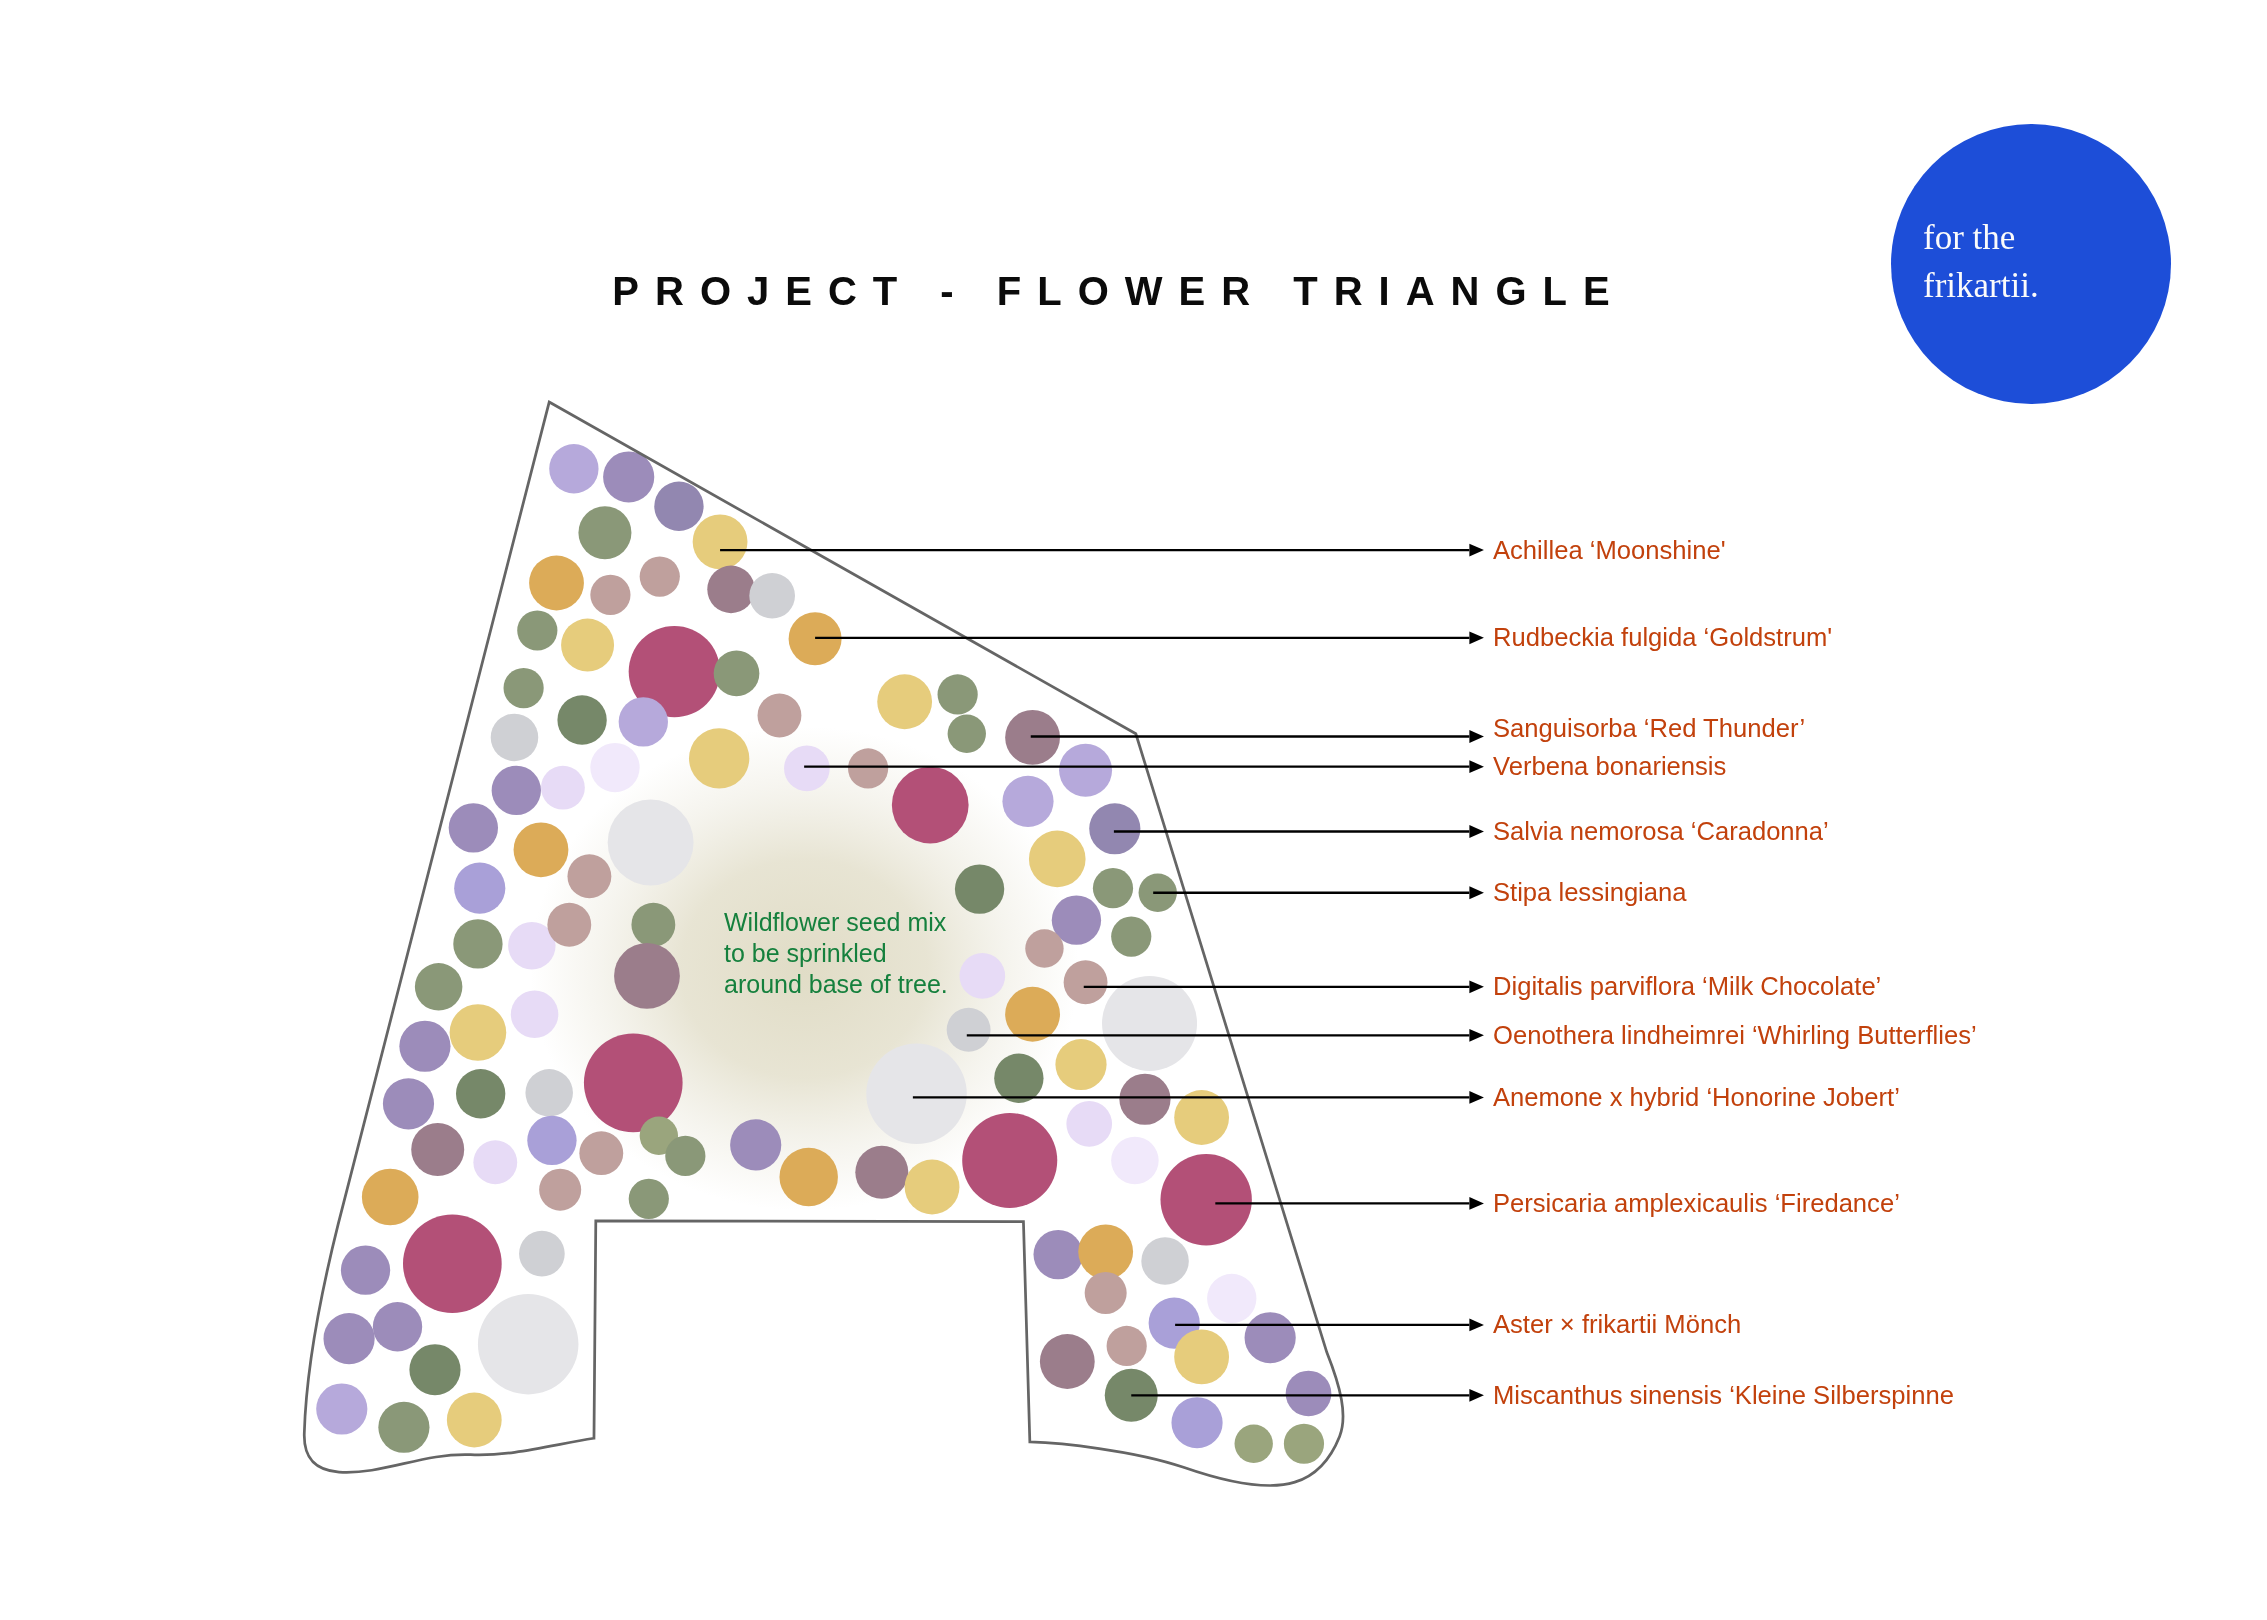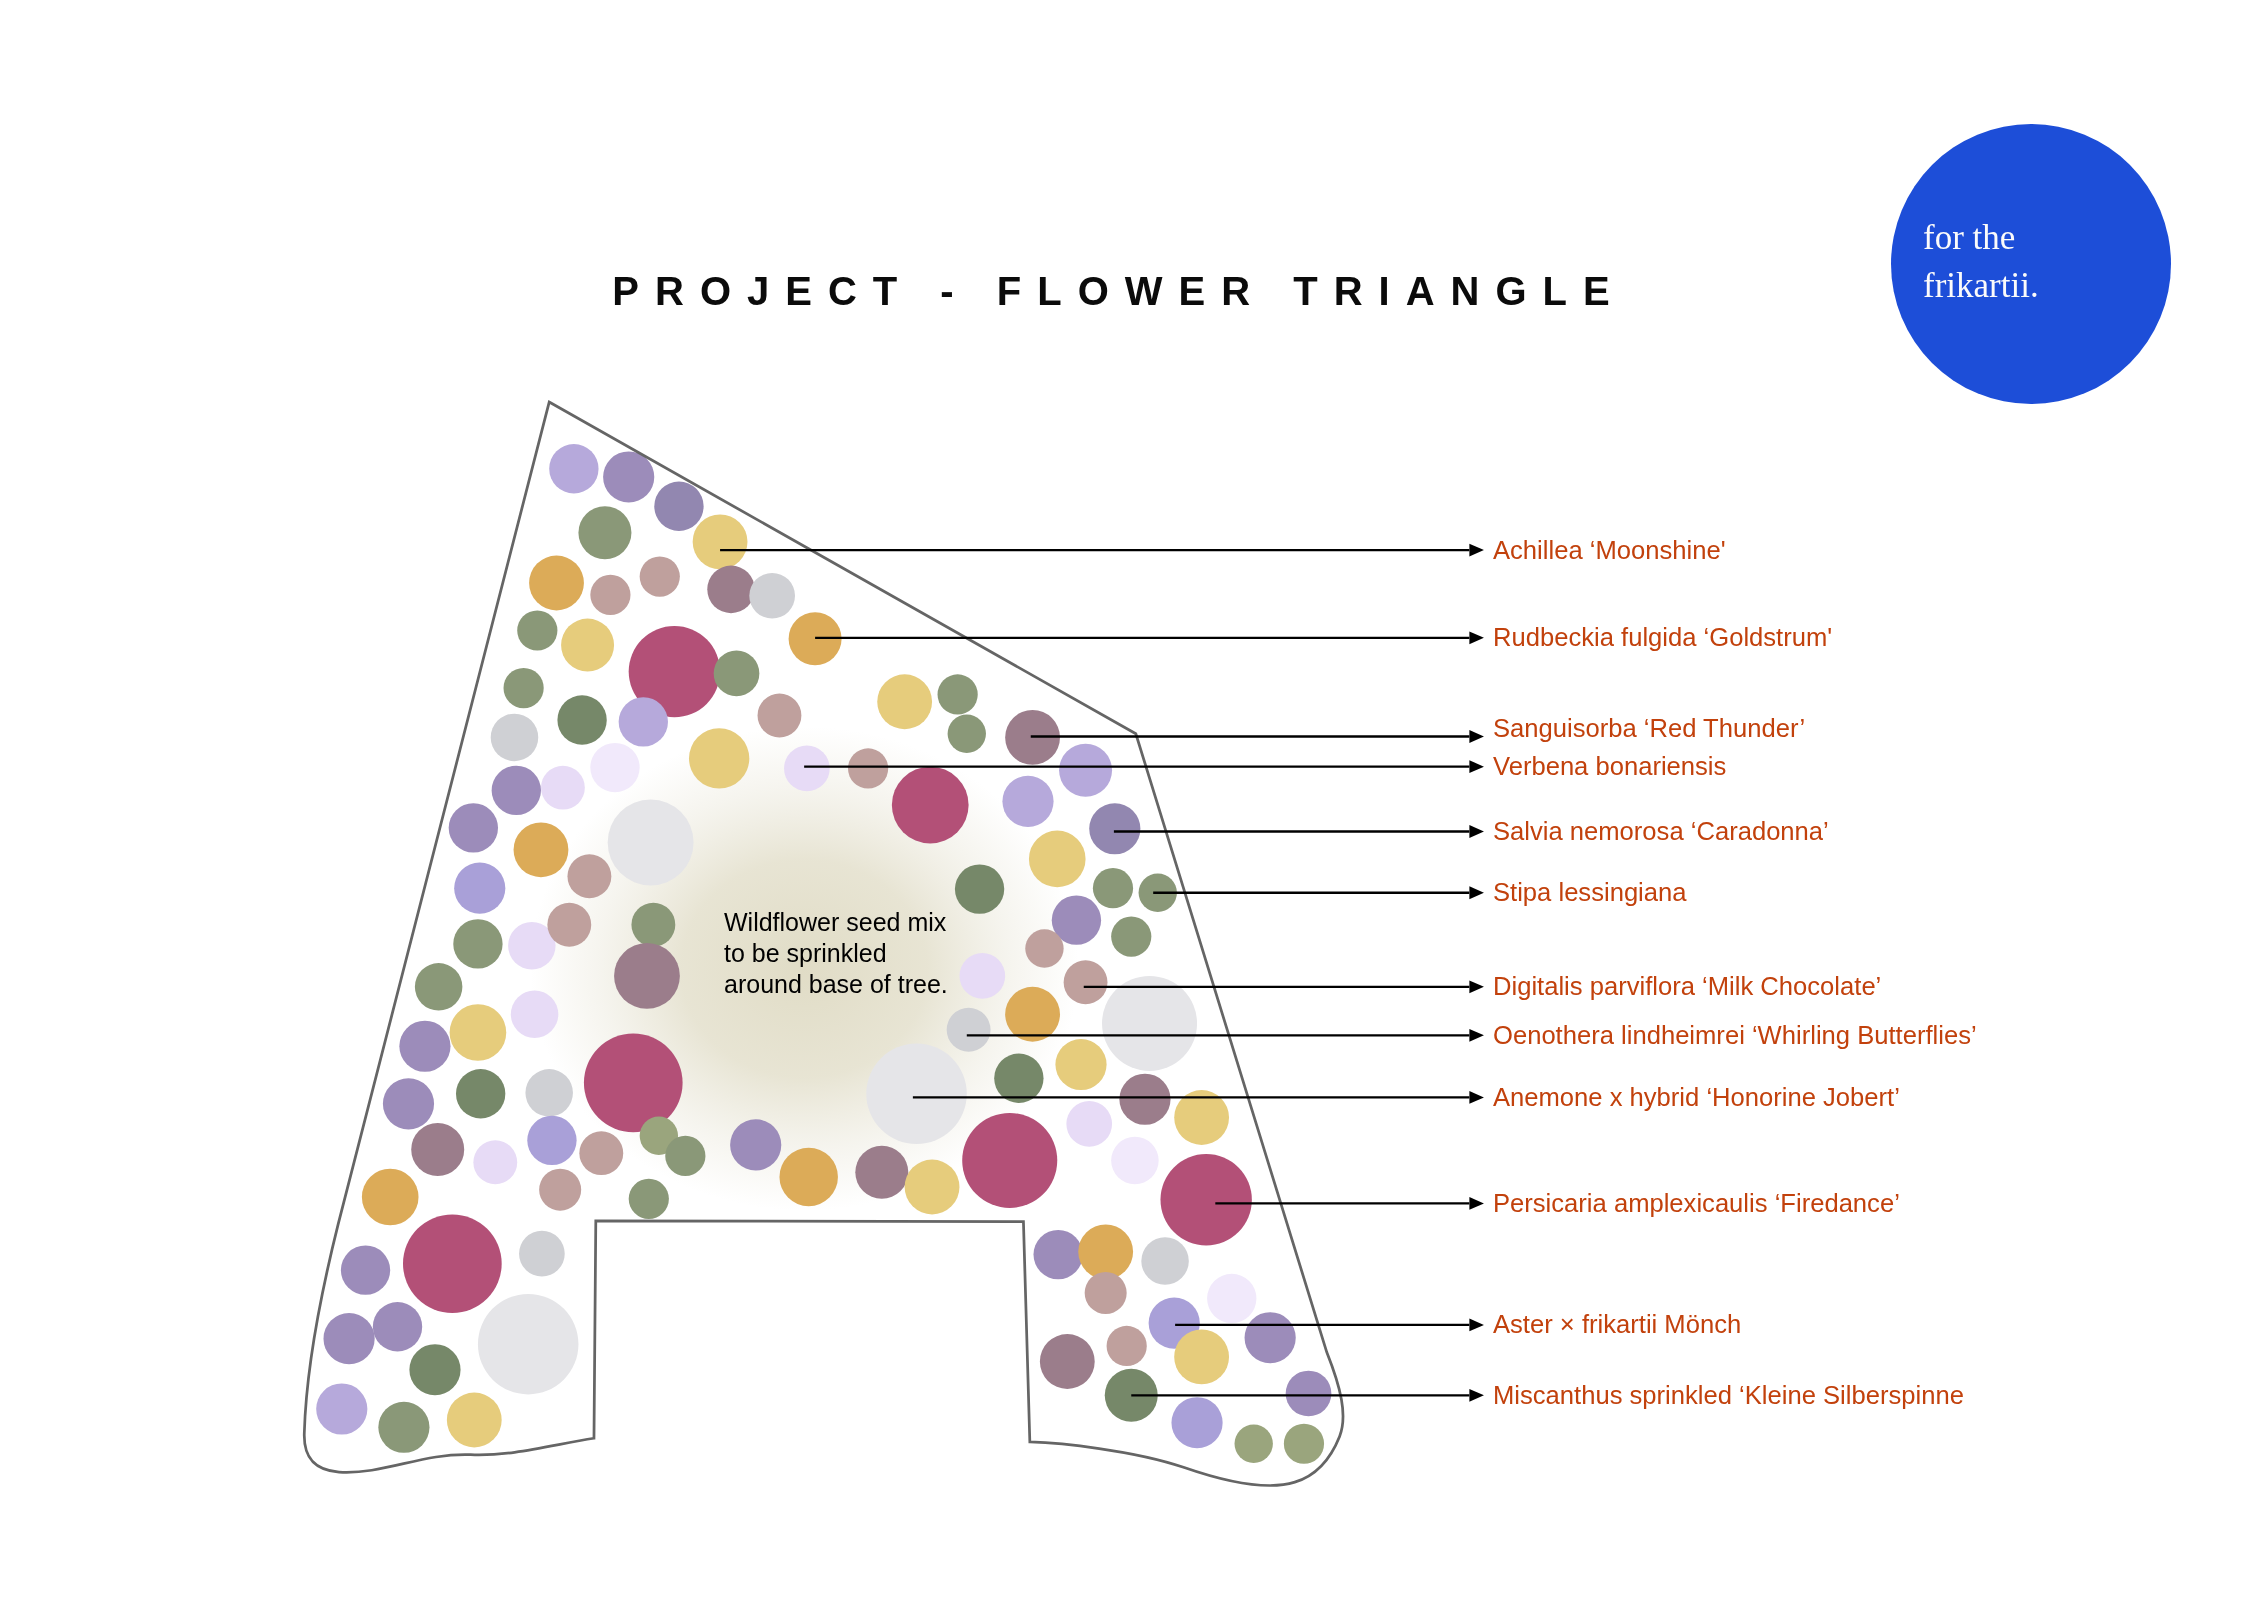--- a/index.html
+++ b/index.html
@@ -1,21 +1,21 @@
 <!DOCTYPE html>
 <html style="font-size:14.6px"><head>
 <meta charset="utf-8">
 <style>
   html,body{margin:0;padding:0;background:#ffffff;}
   .page{position:relative;width:2268px;height:1621px;background:#ffffff;overflow:hidden;
         font-family:"Liberation Sans",sans-serif;}
   .page-title{position:absolute;left:548px;top:269px;width:1142px;text-align:center;
         font-size:40px;font-weight:700;color:#0b0b0b;letter-spacing:0.40em;white-space:nowrap;}
   .plan-svg{position:absolute;left:0;top:0;}
-  .note{position:absolute;left:724px;top:907px;font-size:25px;line-height:31px;color:#000000;}
+  .note{position:absolute;left:724px;top:907px;font-size:25px;line-height:31px;color:#15803d;}
   .plant-label{position:absolute;font-size:25.6px;line-height:31px;color:#c2410c;white-space:nowrap;}
   .logo{position:absolute;left:1891px;top:124px;width:280px;height:280px;border-radius:50%;
         background:#1d4ed8;}
   .logo-text{position:absolute;left:32px;top:90px;font-family:"Liberation Serif",serif;
         font-size:35px;line-height:48px;color:#fbfbfb;}
 </style>
 </head>
 <body>
 
 <div class="page">
@@ -225,21 +225,21 @@
       <div class="plant-label" style="left: 1493px; top: 622px;">Rudbeckia fulgida ‘Goldstrum'</div>
       <div class="plant-label" style="left: 1493px; top: 713px;">Sanguisorba ‘Red Thunder’</div>
       <div class="plant-label" style="left: 1493px; top: 751px;">Verbena bonariensis</div>
       <div class="plant-label" style="left: 1493px; top: 816px;">Salvia nemorosa ‘Caradonna’</div>
       <div class="plant-label" style="left: 1493px; top: 877px;">Stipa lessingiana</div>
       <div class="plant-label" style="left: 1493px; top: 971px;">Digitalis parviflora ‘Milk Chocolate’</div>
       <div class="plant-label" style="left: 1493px; top: 1020px;">Oenothera lindheimrei ‘Whirling Butterflies’</div>
       <div class="plant-label" style="left: 1493px; top: 1082px;">Anemone x hybrid ‘Honorine Jobert’</div>
       <div class="plant-label" style="left: 1493px; top: 1188px;">Persicaria amplexicaulis ‘Firedance’</div>
       <div class="plant-label" style="left: 1493px; top: 1309px;">Aster × frikartii Mönch</div>
-      <div class="plant-label" style="left: 1493px; top: 1380px;">Miscanthus sprinkled ‘Kleine Silberspinne</div>
+      <div class="plant-label" style="left: 1493px; top: 1380px;">Miscanthus sinensis ‘Kleine Silberspinne</div>
     </div>
 
   <div class="logo">
     <div class="logo-text">
       <div>for the</div>
       <div>frikartii.</div>
     </div>
   </div>
 
 </div>

